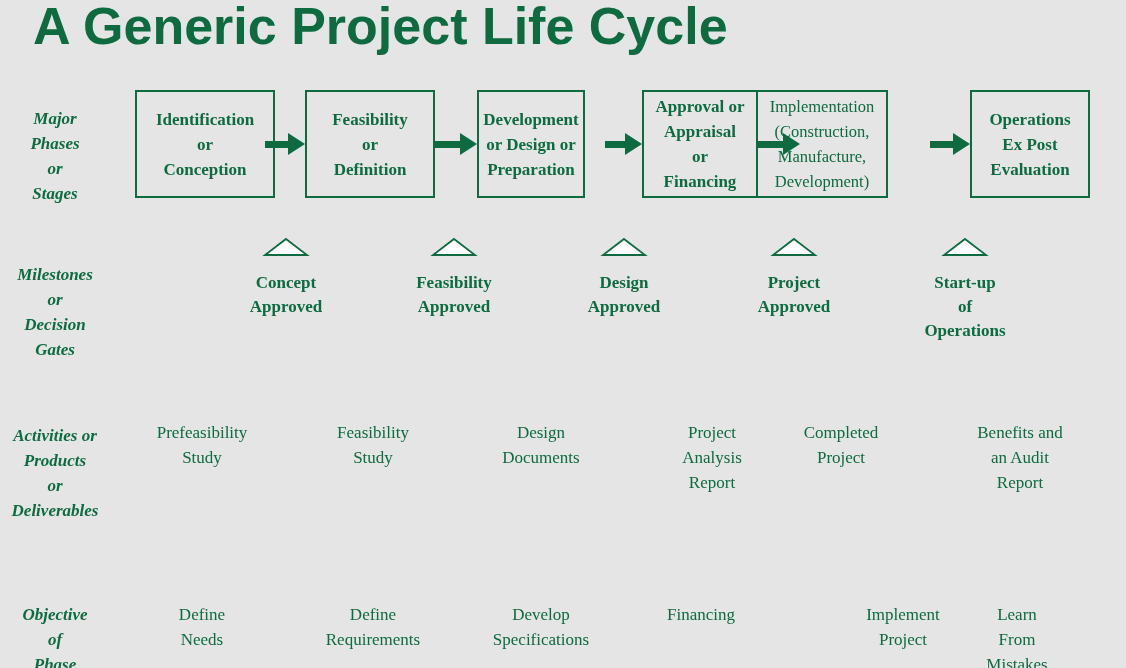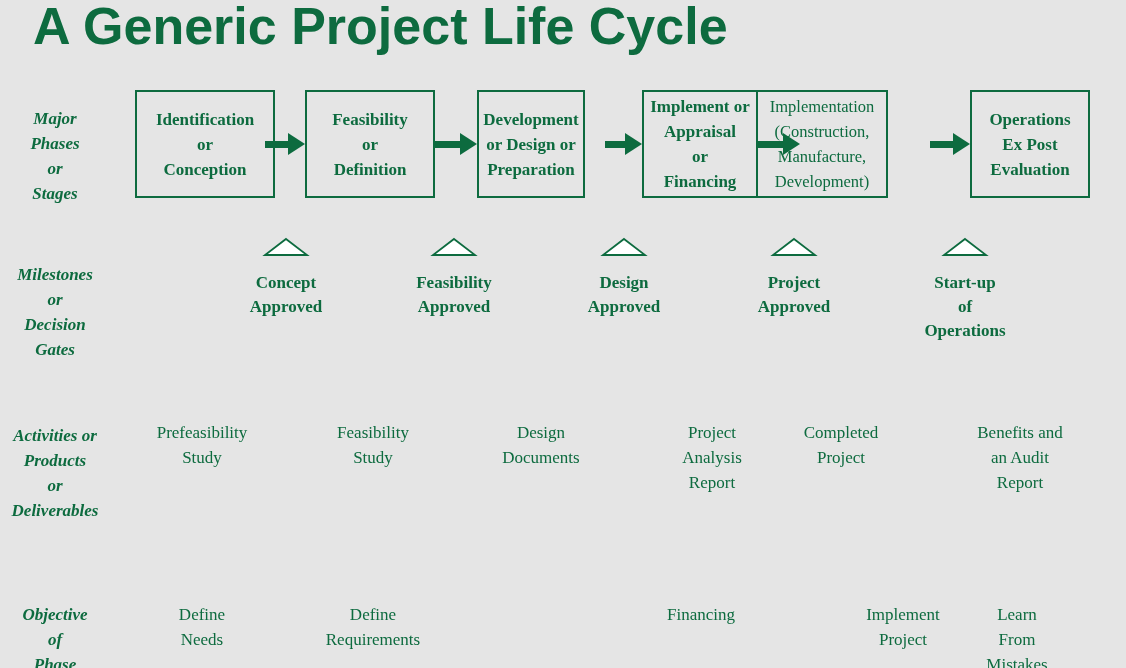--- a/index.html
+++ b/index.html
@@ -73,21 +73,21 @@
 
   <div class="pbox" style="left:135px;width:140px">Identification
 or
 Conception</div>
   <div class="pbox" style="left:305px;width:130px">Feasibility
 or
 Definition</div>
   <div class="pbox" style="left:477px;width:108px">Development
 or Design or
 Preparation</div>
-  <div class="pbox" style="left:642px;width:116px">Implement or
+  <div class="pbox" style="left:642px;width:116px">Approval or
 Appraisal
 or
 Financing</div>
   <div class="pbox regular" style="left:756px;width:132px">Implementation
 (Construction,
 Manufacture,
 Development)</div>
   <div class="pbox" style="left:970px;width:120px">Operations
 Ex Post
 Evaluation</div>
@@ -153,20 +153,22 @@
   <div class="item act" style="left:756px">Completed
 Project</div>
   <div class="item act" style="left:935px">Benefits and
 an Audit
 Report</div>
 
   <div class="item obj" style="left:117px">Define
 Needs</div>
   <div class="item obj" style="left:288px">Define
 Requirements</div>
+  <div class="item obj" style="left:456px">Develop
+Specifications</div>
   <div class="item obj" style="left:616px">Financing</div>
   <div class="item obj" style="left:818px">Implement
 Project</div>
   <div class="item obj" style="left:932px">Learn
 From
 Mistakes</div>
 
 </div>
 
 </body></html>

